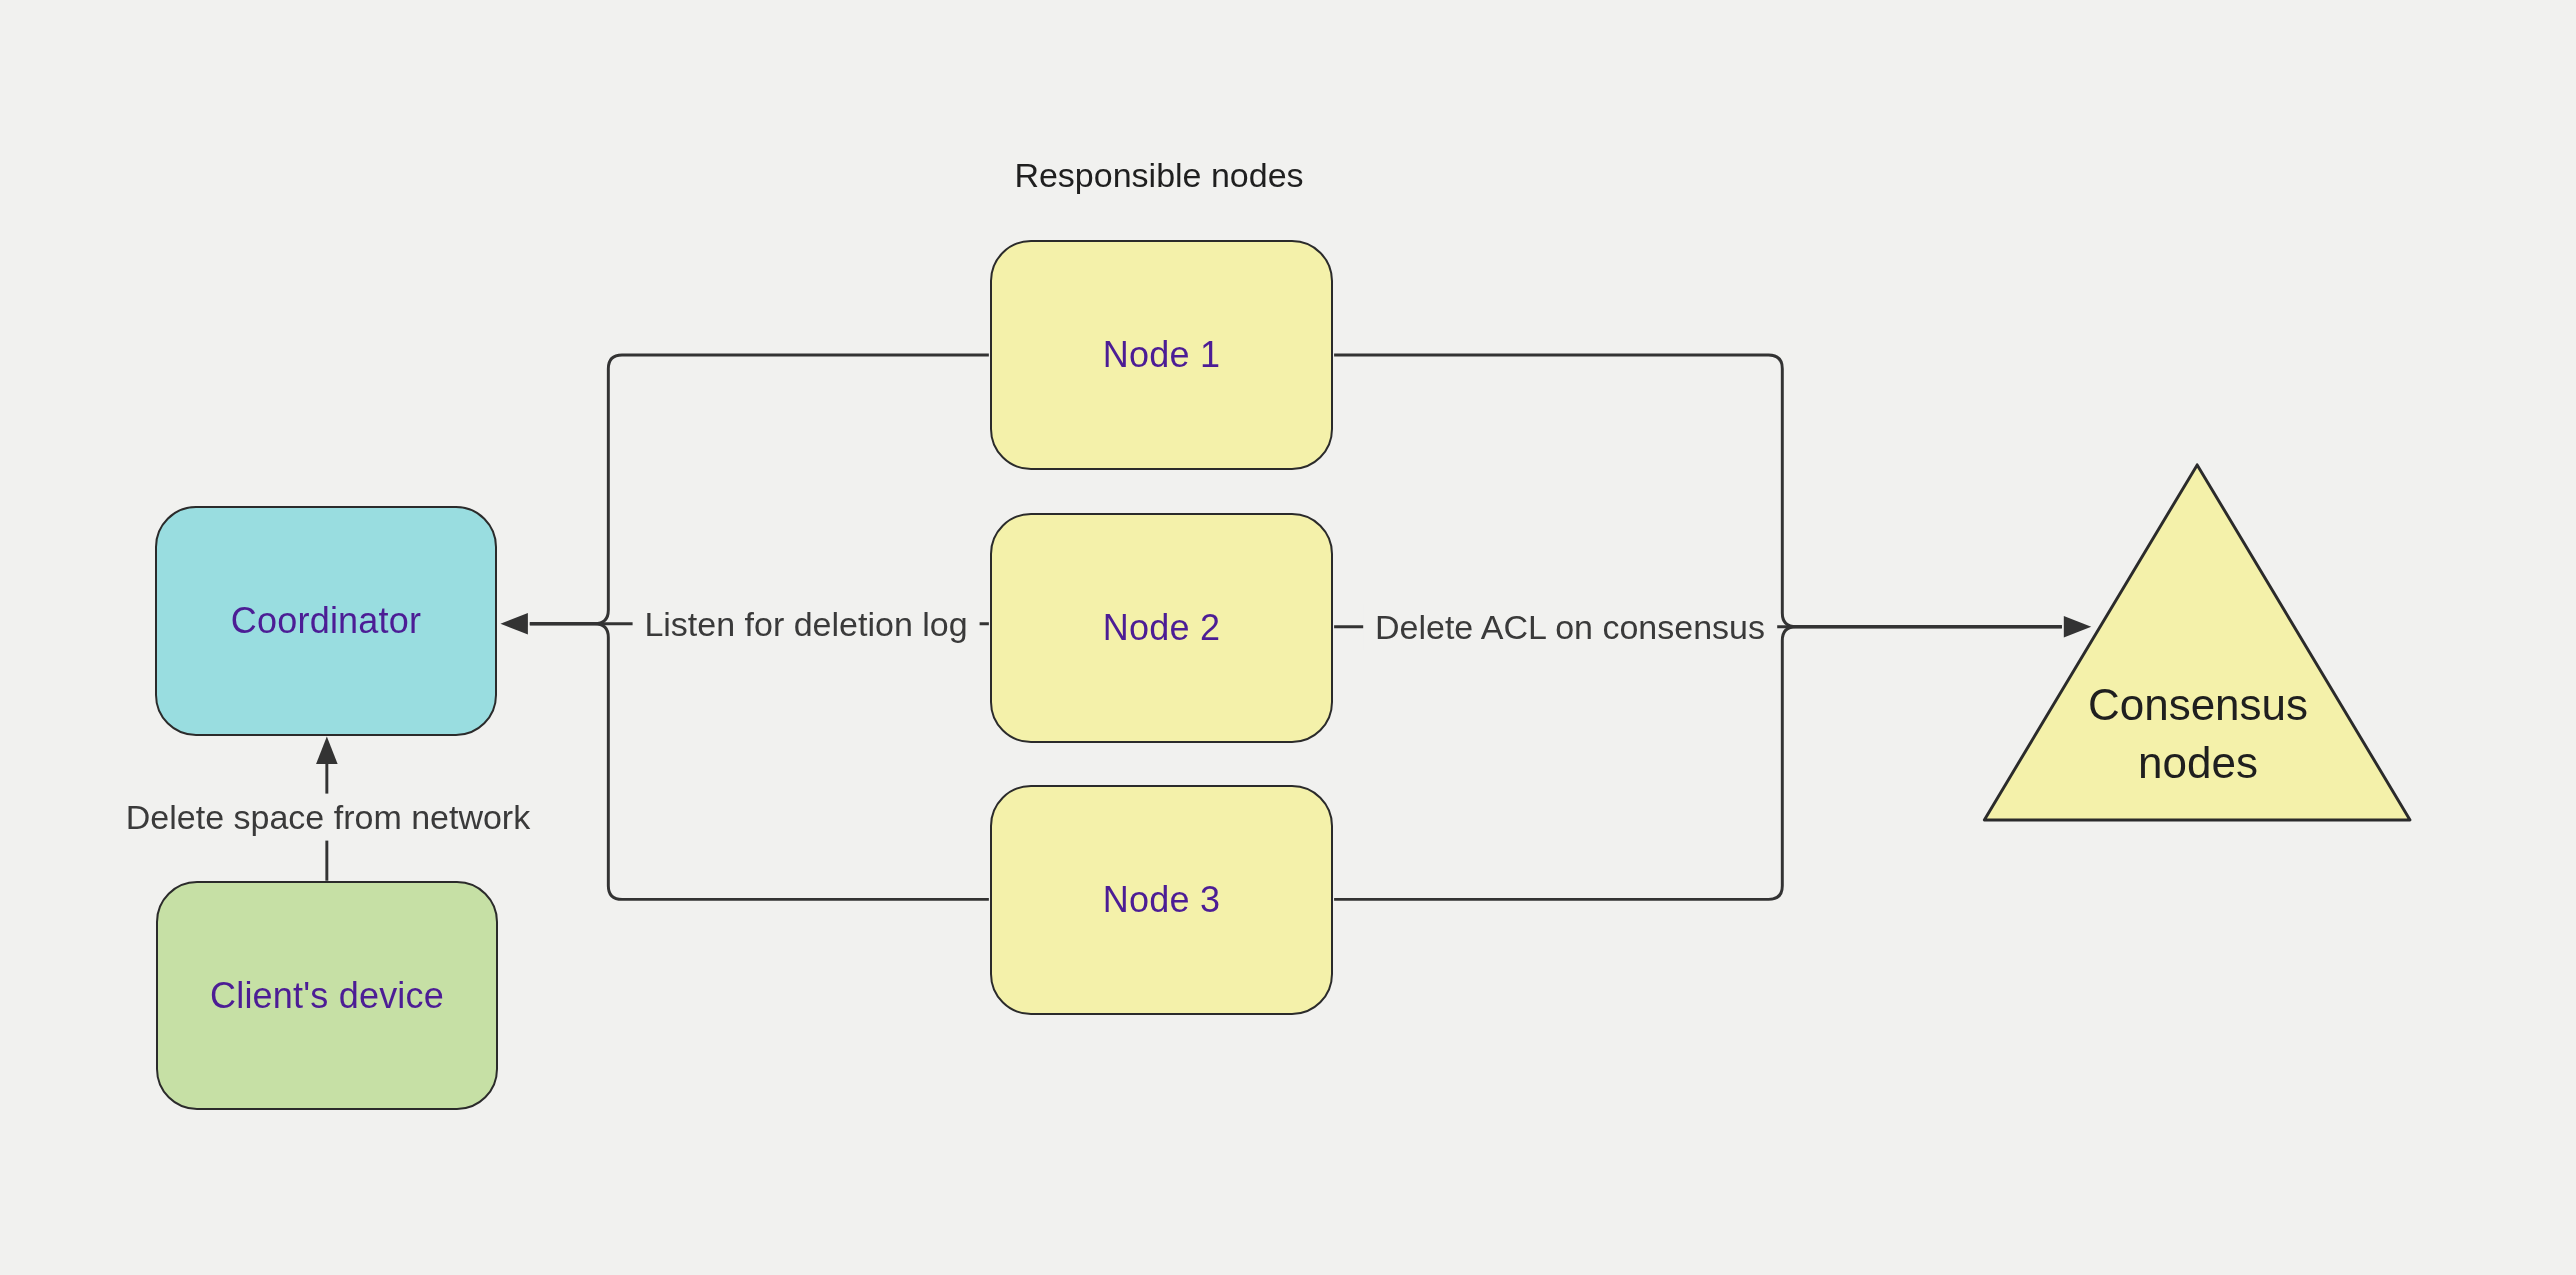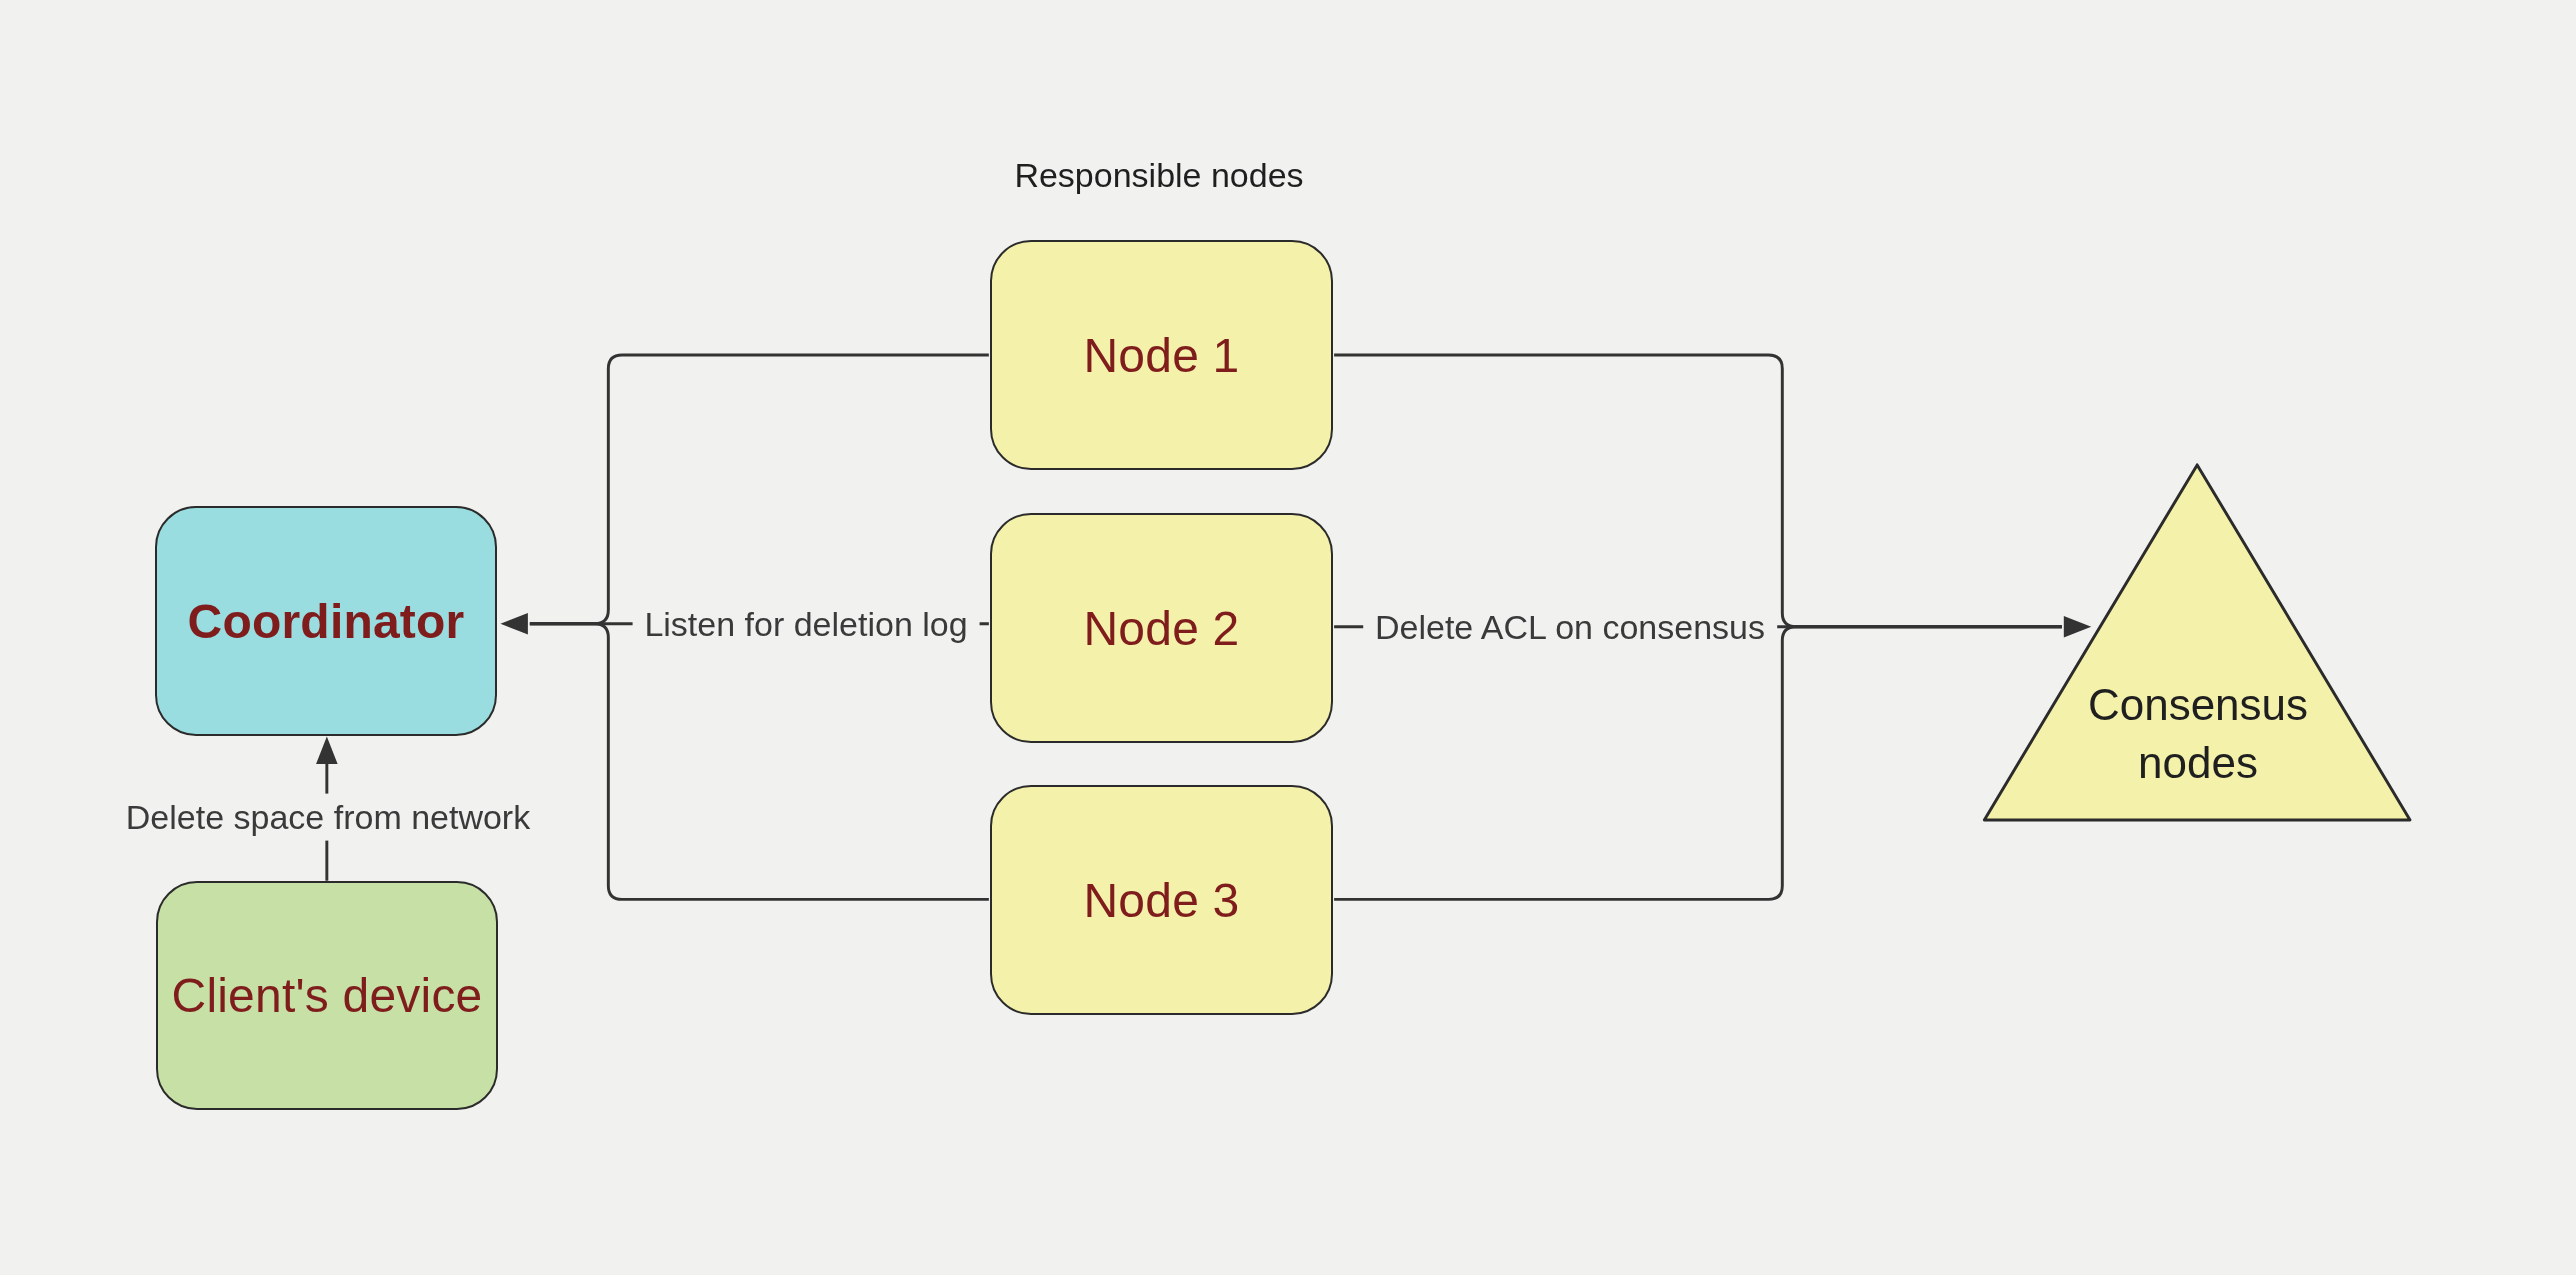--- a/index.html
+++ b/index.html
@@ -23,26 +23,26 @@
   }
   .shape {
     position: absolute;
     box-sizing: border-box;
     border: 2.9px solid #2b2b2b;
     border-radius: 41px;
     display: flex;
     align-items: center;
     justify-content: center;
     text-align: center;
-    font-size: 48px;
-    color: #7f1d1d;
+    font-size: 36px;
+    color: #4c1d95;
     letter-spacing: 0.2px;
   }
   .shape-yellow { background: #f4f1aa; }
-  .shape-teal   { background: #99dde0; font-weight: bold; }
+  .shape-teal   { background: #99dde0; }
   .shape-green  { background: #c6e0a5; }
 
   #node1 { left: 990px; top: 240px; width: 343px; height: 230px; }
   #node2 { left: 990px; top: 513px; width: 343px; height: 230px; }
   #node3 { left: 990px; top: 785px; width: 343px; height: 230px; }
   #coordinator { left: 155px; top: 506px; width: 342px; height: 230px; }
   #client      { left: 156px; top: 881px; width: 342px; height: 229px; }
 
   #diagram-title {
     position: absolute;

